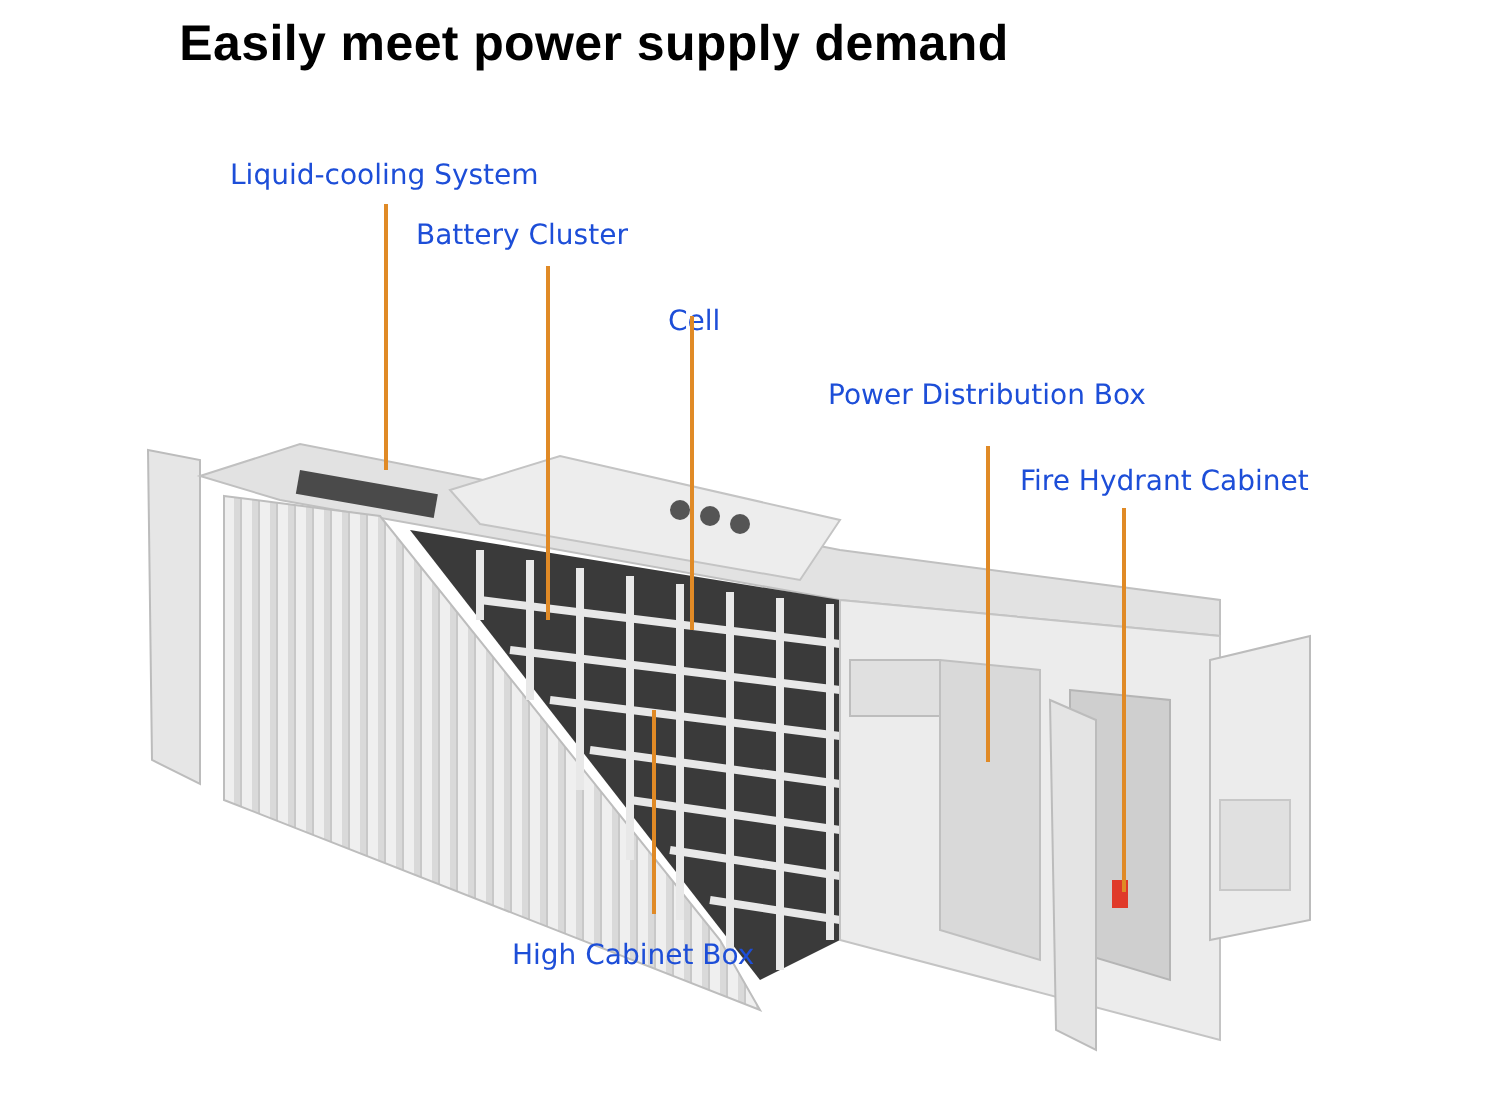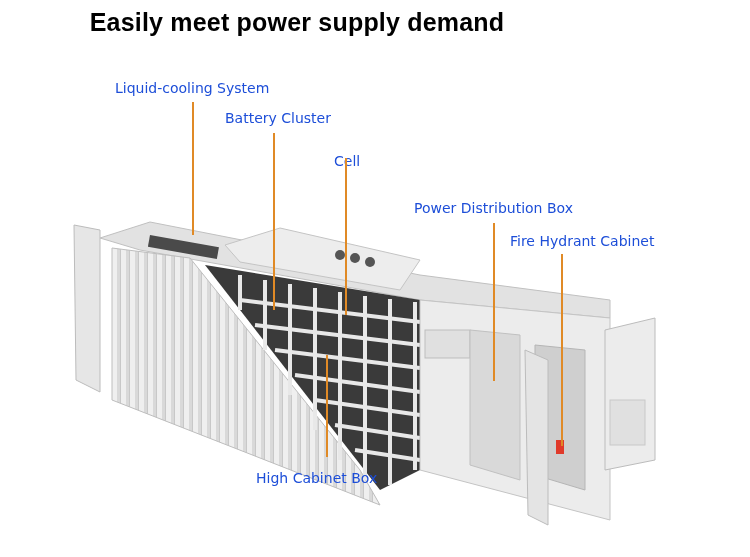--- a/index.html
+++ b/index.html
@@ -66,26 +66,26 @@
 
   <polygon points="525,350 548,360 548,525 528,515" fill="#e4e4e4" stroke="#bcbcbc"></polygon>
 
   <polygon points="605,330 655,318 655,460 605,470" fill="#ececec" stroke="#bcbcbc"></polygon>
   <rect x="610" y="400" width="35" height="45" fill="#e0e0e0" stroke="#c8c8c8"></rect>
 </svg>
 
 <div class="label" style="left:115px; top:80px;">Liquid-cooling System</div>
 <div class="leader" style="left:192px; top:102px; height:133px;"></div>
 
-<div class="label" style="left:225px; top:110px;">Battery Cluster</div>
+<div class="label" style="left:208px; top:110px;">Battery Cluster</div>
 <div class="leader" style="left:273px; top:133px; height:177px;"></div>
 
 <div class="label" style="left:334px; top:153px;">Cell</div>
 <div class="leader" style="left:345px; top:158px; height:157px;"></div>
 
-<div class="label" style="left:414px; top:200px;">Power Distribution Box</div>
+<div class="label" style="left:414px; top:190px;">Power Distribution Box</div>
 <div class="leader" style="left:493px; top:223px; height:158px;"></div>
 
 <div class="label" style="left:510px; top:233px;text-align:center;">Fire Hydrant Cabinet</div>
 <div class="leader" style="left:561px; top:254px; height:192px;"></div>
 
 <div class="leader" style="left:326px; top:355px; height:102px;"></div>
 <div class="label" style="left:256px; top:470px;">High Cabinet Box</div>
 
 </body></html>

